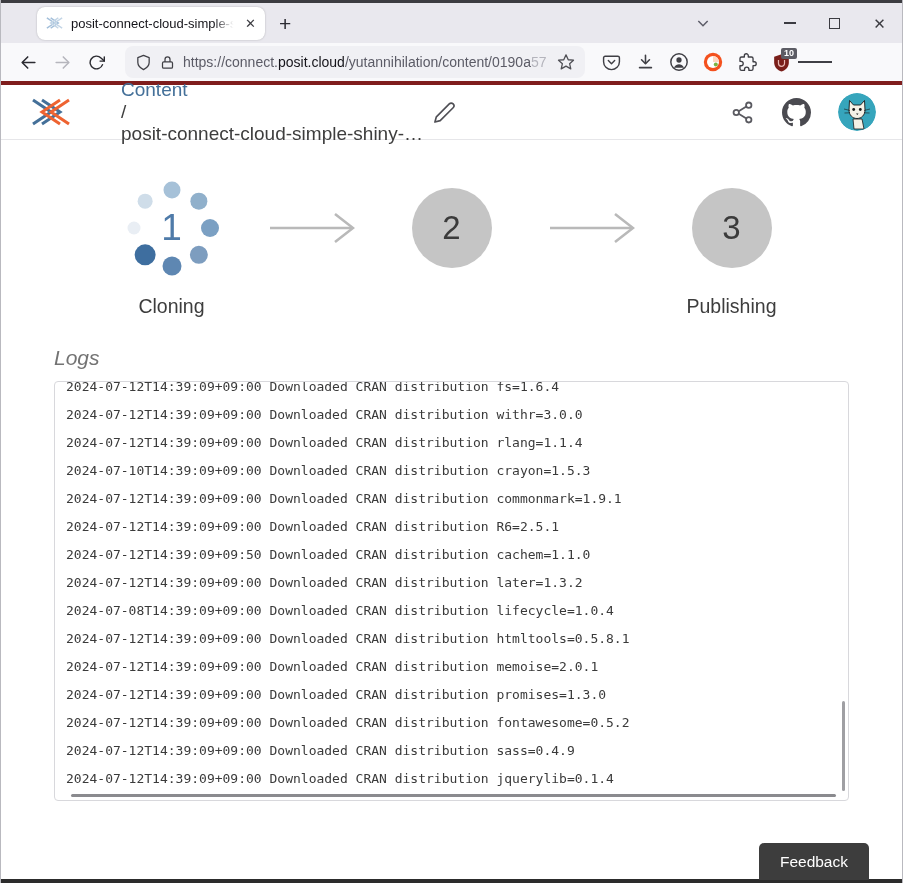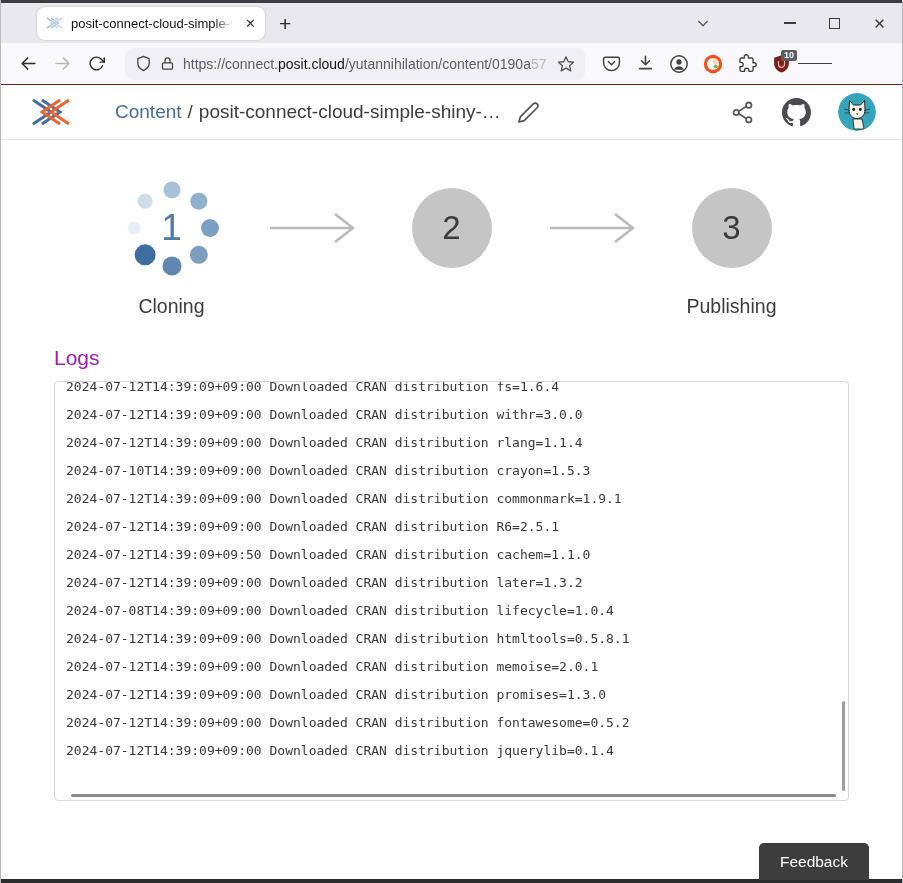--- a/index.html
+++ b/index.html
@@ -32,21 +32,21 @@
   .new-tab-btn { margin-left:14px; font-size:21px; font-weight:300; color:#2b2b33; line-height:1; }
   .tabbar-right { margin-left:auto; display:flex; align-items:center; }
   .tab-list-chevron { margin-right:56px; }
   .win-controls { display:flex; align-items:center; }
   .win-btn { width:45px; height:40px; display:flex; align-items:center; justify-content:center; }
   .min-glyph { width:12px; height:1.6px; background:#3b3b41; }
   .max-glyph { width:11px; height:11px; border:1.4px solid #3b3b41; }
   .close-glyph { font-size:15px; color:#3b3b41; line-height:1; }
 
   .nav-bar {
-    height:42px; background:#f9f9fb; border-bottom:1px solid #7f1d1d;
+    height:42px; background:#f9f9fb; border-bottom:4px solid #7f1d1d;
     display:flex; align-items:center; padding:0 8px 0 10px;
   }
   .nav-btn { width:34px; height:34px; display:flex; align-items:center; justify-content:center; }
   .url-pill {
     margin-left:12px; width:460px; height:32px; background:#f0f0f4; border-radius:8px;
     display:flex; align-items:center; padding:0 10px; gap:8px;
   }
   .url-text { flex:1 1 auto; font-size:14px; white-space:nowrap; overflow:hidden; color:#5b5b66; }
   .url-text .domain { color:#15141a; }
   .url-text .faded { color:#b4b4bc; }
@@ -65,21 +65,21 @@
   }
   .logo { display:flex; align-items:center; gap:9px; }
   .logo-text { position:relative; padding-bottom:12px; }
   .logo-line { font-size:23px; line-height:1; white-space:nowrap; }
   .brand { font-weight:700; color:#242a35; }
   .product { font-weight:400; color:#404756; }
   .cloud {
     position:absolute; right:0; bottom:-2px; font-size:11px; font-weight:700;
     letter-spacing:1.5px; color:#447099;
   }
-  .breadcrumb { margin-left:44px; font-size:19px; display:flex; align-items:baseline; white-space:nowrap; }
+  .breadcrumb { margin-left:44px; font-size:19px; display:flex; align-items:baseline; white-space:nowrap;flex-direction:column; }
   .crumb-root { color:#447099; }
   .crumb-sep { color:#3d3d3d; margin:0 6px; }
   .crumb-current { color:#3d3d3d; }
   .edit-btn { margin-left:16px; }
   .header-right { margin-left:auto; display:flex; align-items:center; gap:27px; }
   .avatar { width:38px; height:38px; border-radius:50%; overflow:hidden; }
 
   
   .steps-row { margin-top:38px; display:flex; justify-content:center; align-items:flex-start; }
   .step-col { width:190px; display:flex; flex-direction:column; align-items:center; }
@@ -104,21 +104,21 @@
   .dot:nth-child(2){ width:17px;height:17px;background:#90b0cb;transform:translate(-50%,-50%) rotate(45deg)  translateY(-38px);}
   .dot:nth-child(3){ width:18px;height:18px;background:#7ba0c3;transform:translate(-50%,-50%) rotate(90deg)  translateY(-38px);}
   .dot:nth-child(4){ width:18px;height:18px;background:#7d9dbf;transform:translate(-50%,-50%) rotate(135deg) translateY(-38px);}
   .dot:nth-child(5){ width:19px;height:19px;background:#5e87b2;transform:translate(-50%,-50%) rotate(180deg) translateY(-38px);}
   .dot:nth-child(6){ width:21px;height:21px;background:#3e6e9f;transform:translate(-50%,-50%) rotate(225deg) translateY(-38px);}
   .dot:nth-child(7){ width:13px;height:13px;background:#e9eef4;transform:translate(-50%,-50%) rotate(270deg) translateY(-38px);}
   .dot:nth-child(8){ width:15px;height:15px;background:#cfdde9;transform:translate(-50%,-50%) rotate(315deg) translateY(-38px);}
 
   
   .logs-section { padding:0 53px; margin-top:26px; }
-  .logs-heading { font-size:21px; font-weight:400; color:#a21caf; margin-bottom:11px; }
+  .logs-heading { font-size:21px; font-weight:400; color:#737373; margin-bottom:11px;font-style:italic; }
   .log-box {
     position:relative; height:420px; border:1px solid #d8d8dc; border-radius:4px;
     background:#fff; overflow:hidden; padding:0 18px 9px 11px;
   }
   .log-content { margin-top:-9px; }
   .log-line {
     font-family:"DejaVu Sans Mono","Liberation Mono",monospace;
     font-size:13px; line-height:28px; color:#3a3a3a; white-space:nowrap;
   }
   .v-scrollbar { position:absolute; right:3px; bottom:9px; width:3px; height:90px; background:#9f9fa3; border-radius:2px; }
@@ -375,20 +375,21 @@
         <div class="log-line">2024-07-10T14:39:09+09:00 Downloaded CRAN distribution crayon=1.5.3</div>
         <div class="log-line">2024-07-12T14:39:09+09:00 Downloaded CRAN distribution commonmark=1.9.1</div>
         <div class="log-line">2024-07-12T14:39:09+09:00 Downloaded CRAN distribution R6=2.5.1</div>
         <div class="log-line">2024-07-12T14:39:09+09:50 Downloaded CRAN distribution cachem=1.1.0</div>
         <div class="log-line">2024-07-12T14:39:09+09:00 Downloaded CRAN distribution later=1.3.2</div>
         <div class="log-line">2024-07-08T14:39:09+09:00 Downloaded CRAN distribution lifecycle=1.0.4</div>
         <div class="log-line">2024-07-12T14:39:09+09:00 Downloaded CRAN distribution htmltools=0.5.8.1</div>
         <div class="log-line">2024-07-12T14:39:09+09:00 Downloaded CRAN distribution memoise=2.0.1</div>
         <div class="log-line">2024-07-12T14:39:09+09:00 Downloaded CRAN distribution promises=1.3.0</div>
         <div class="log-line">2024-07-12T14:39:09+09:00 Downloaded CRAN distribution fontawesome=0.5.2</div>
+        <div class="log-line">2024-07-12T14:39:09+09:00 Downloaded CRAN distribution sass=0.4.9</div>
         <div class="log-line">2024-07-12T14:39:09+09:00 Downloaded CRAN distribution jquerylib=0.1.4</div>
       </div>
     <div class="v-scrollbar"></div>
     <div class="h-scrollbar"></div>
   </div>
 </div>
 
 <div class="bottom-strip"></div>
 <button class="feedback-btn">Feedback</button>
 

